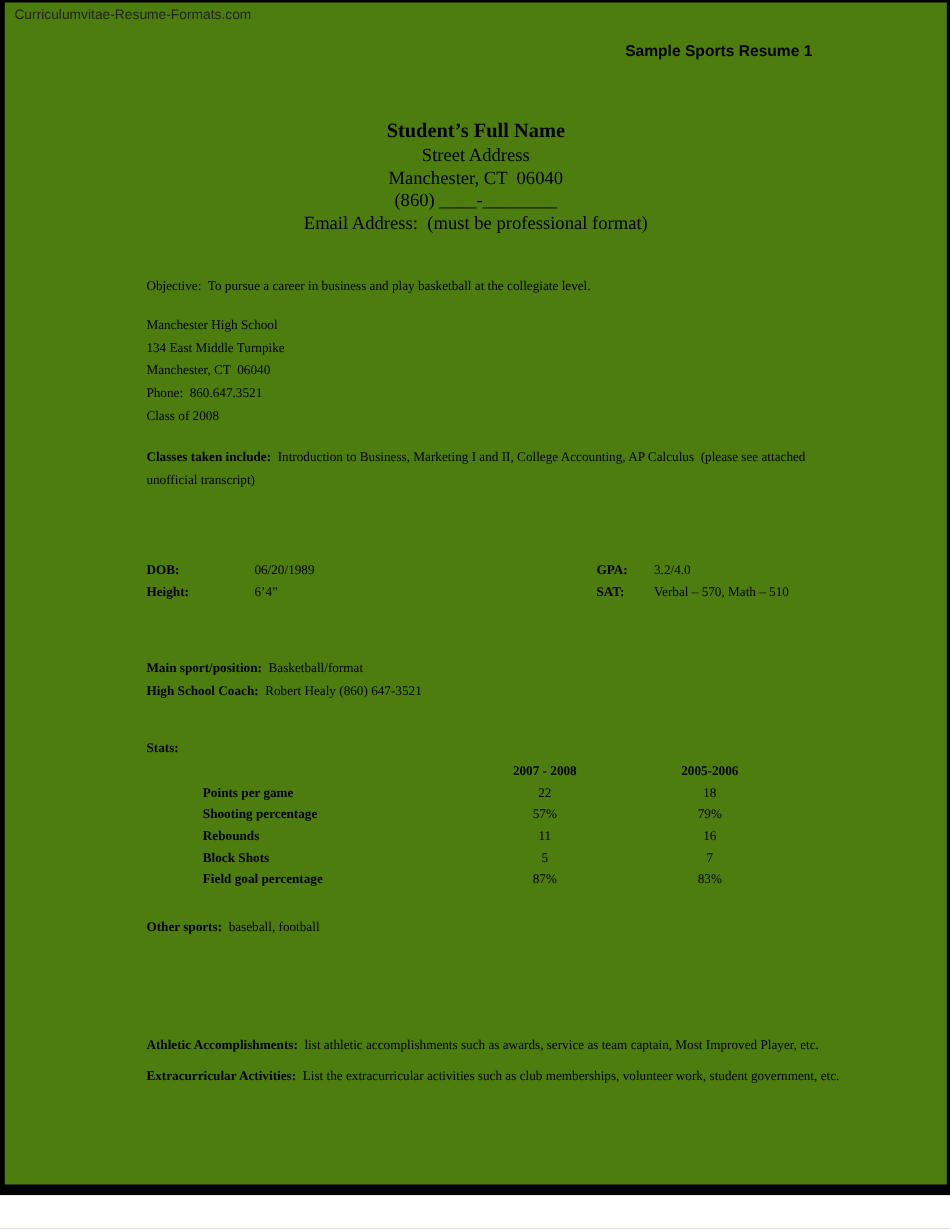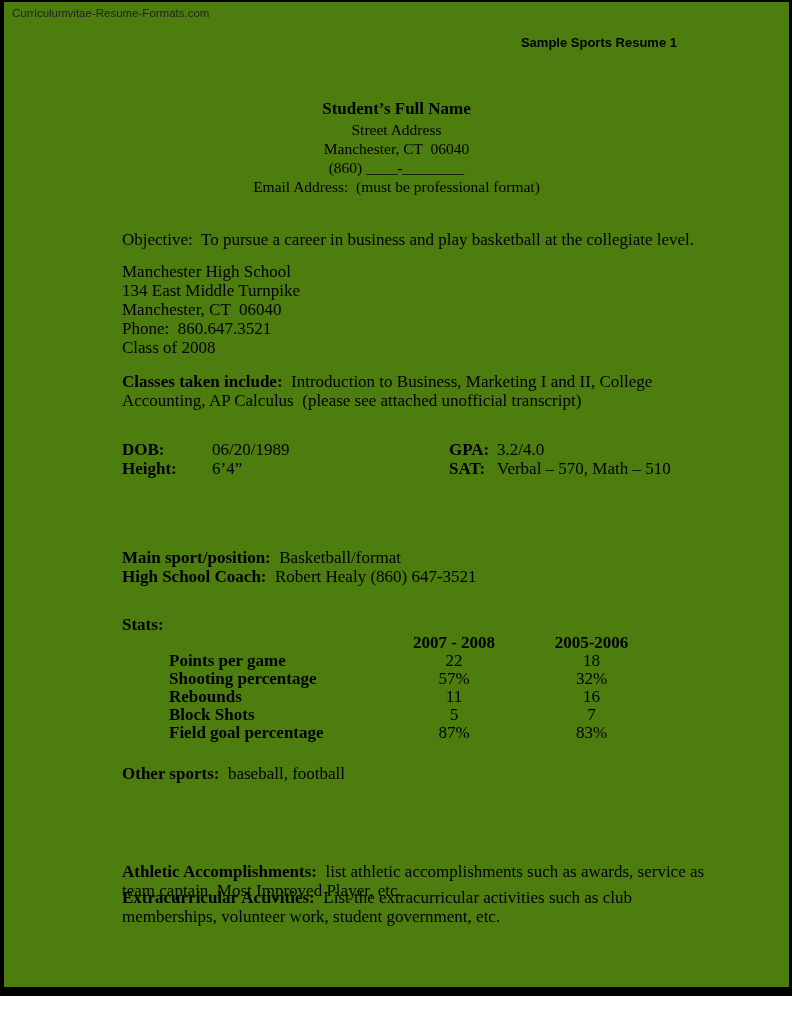--- a/index.html
+++ b/index.html
@@ -28,26 +28,26 @@
     font-size:13px; font-weight:bold;
   }
   .header-block {
     position:absolute; top:96px; left:0; width:100%;
     text-align:center;
     font-size:15.5px; line-height:19px;
   }
   .header-block .student-name { font-size:17px; line-height:22px; font-weight:bold; }
   .section {
     position:absolute; left:118px; right:75px;
-    font-size:17px; line-height:19px;
+    font-size:11px; line-height:19px;
   }
   .objective       { top:228px; }
   .school          { top:260px; }
   .classes         { top:370px; }
-  .personal        { top:438px; display:flex; }
+  .personal        { top:464px; display:flex;gap:48px; }
   .personal-left   { width:327px; flex:none; }
   .plabel          { display:inline-block; width:90px; font-weight:bold; }
   .alabel          { display:inline-block; width:48px; font-weight:bold; }
   .sport           { top:546px; }
   .stats           { top:601px;margin-top:12px; }
   .stats-table     { margin-left:47px; }
   .stats-row       { display:grid; grid-template-columns:215px 140px 135px; line-height:18px; }
   .stats-row .num  { text-align:center; }
   .other-sports    { top:762px; }
   .athletic        { top:860px; }
@@ -111,21 +111,21 @@
         <div class="cell num bold">2005-2006</div>
       </div>
       <div class="stats-row">
         <div class="cell bold">Points per game</div>
         <div class="cell num">22</div>
         <div class="cell num">18</div>
       </div>
       <div class="stats-row">
         <div class="cell bold">Shooting percentage</div>
         <div class="cell num">57%</div>
-        <div class="cell num">32%</div>
+        <div class="cell num">79%</div>
       </div>
       <div class="stats-row">
         <div class="cell bold">Rebounds</div>
         <div class="cell num">11</div>
         <div class="cell num">16</div>
       </div>
       <div class="stats-row">
         <div class="cell bold">Block Shots</div>
         <div class="cell num">5</div>
         <div class="cell num">7</div>

